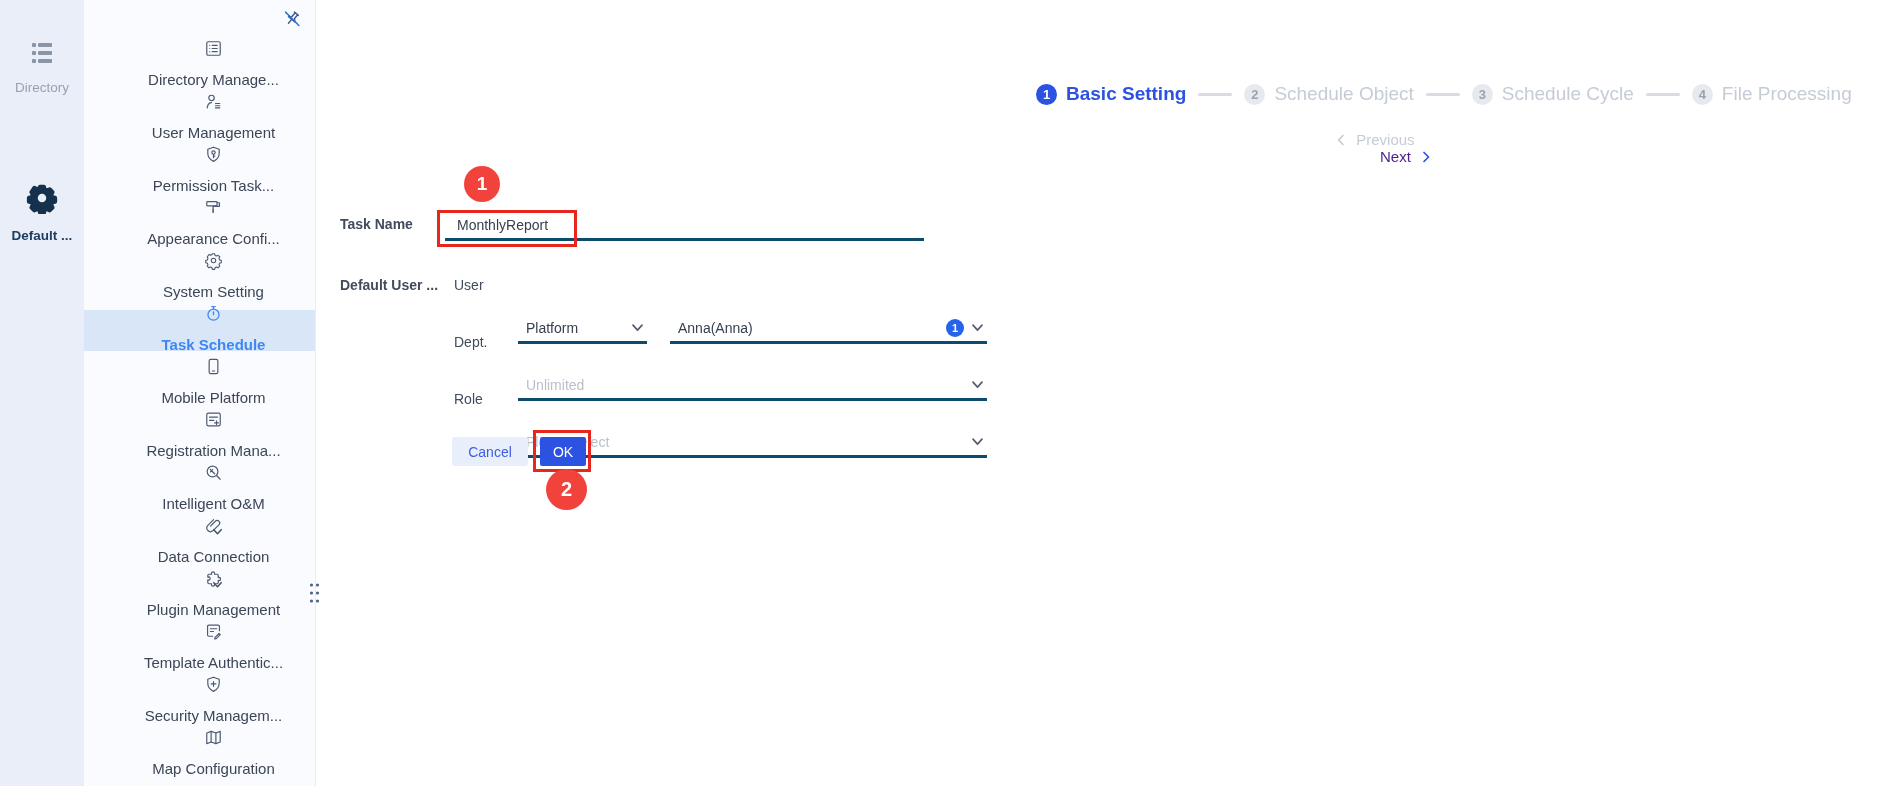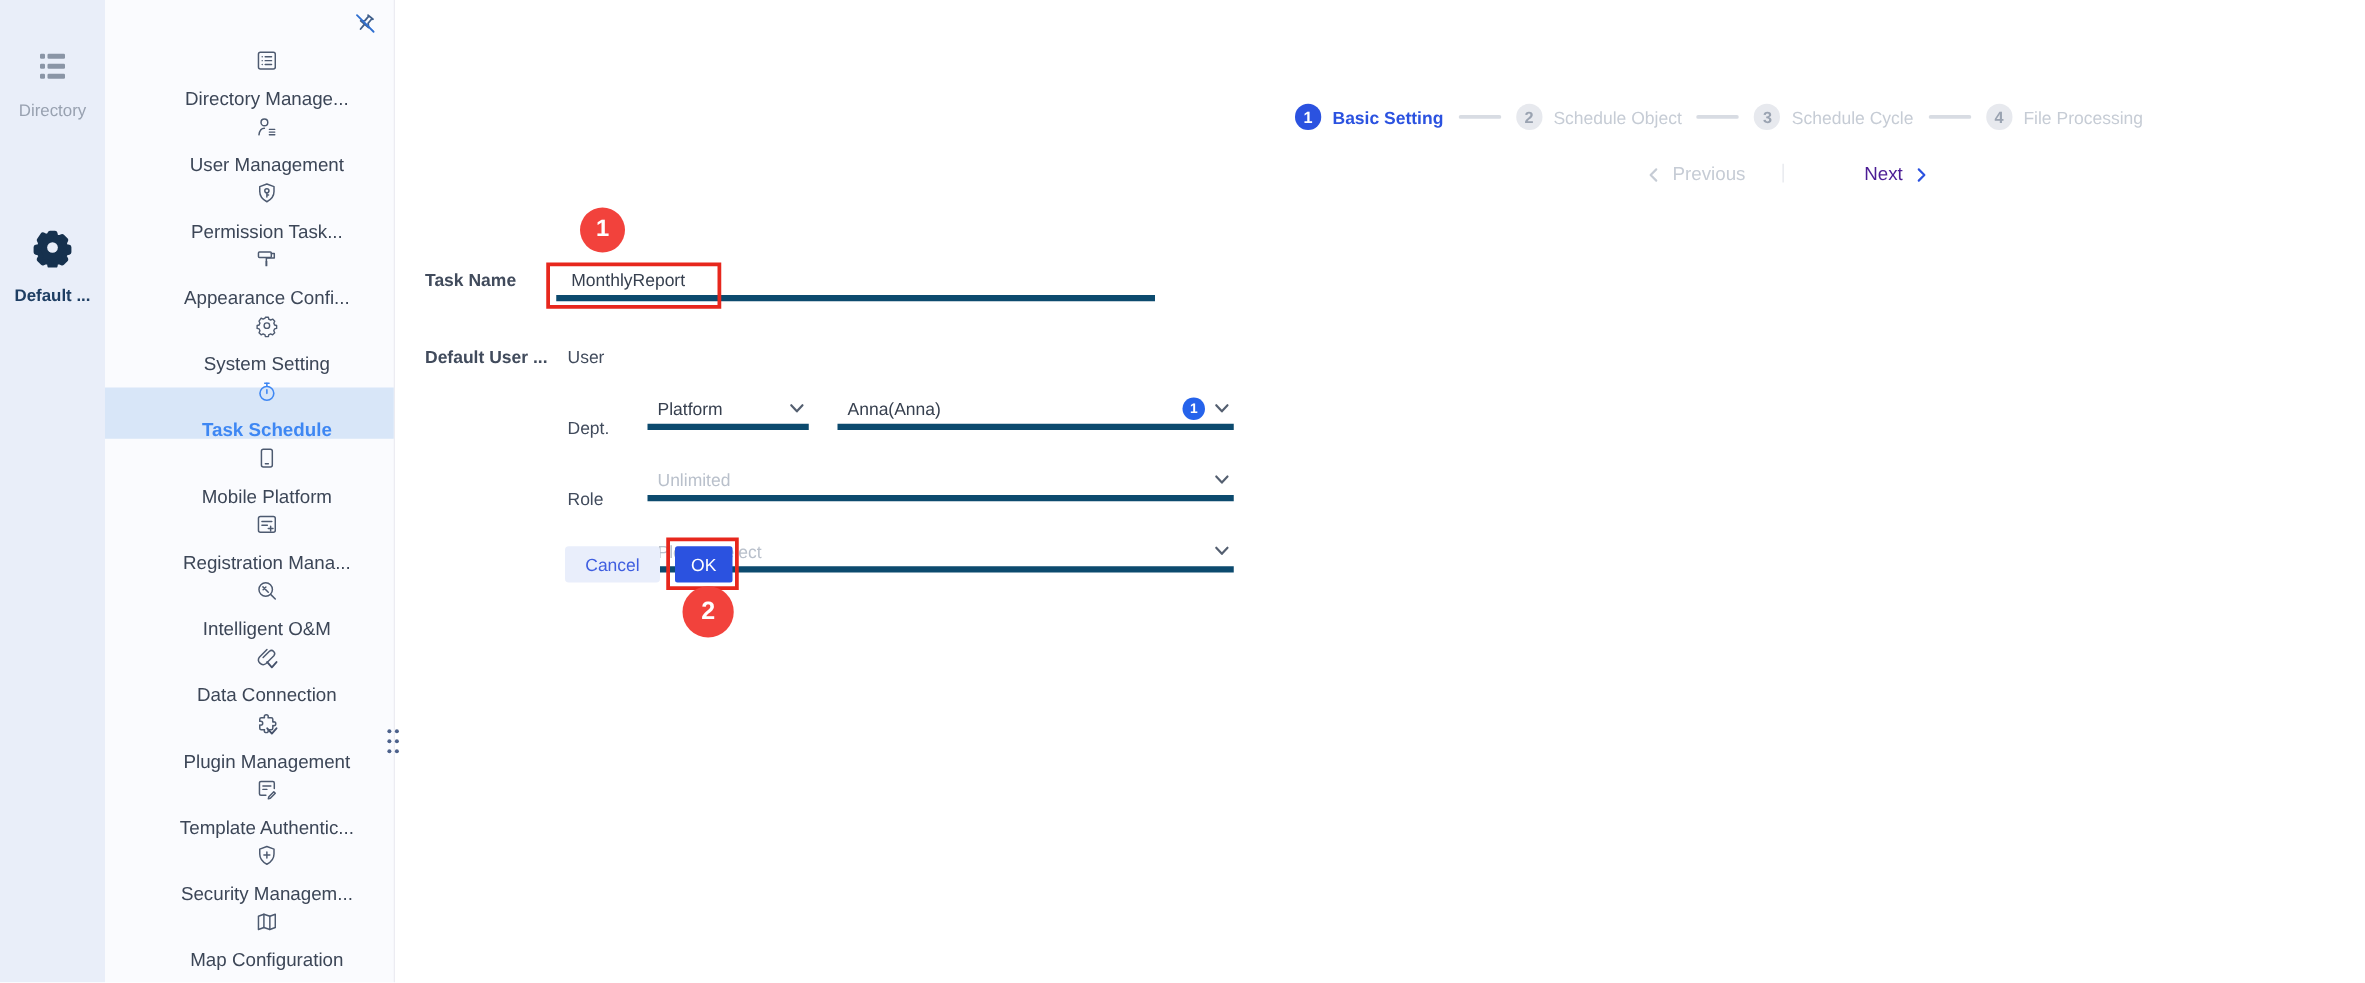--- a/index.html
+++ b/index.html
@@ -29,34 +29,34 @@
   .menu-item.selected .mi-icon{color:#3e87f3;}
   .menu-item.selected::before{content:"";position:absolute;left:0;right:0;top:6px;bottom:6px;
     background:#d8e6f8;}
   .mi-chevron{position:relative;z-index:1;margin-left:8px;color:#45516b;display:flex;}
   .drag-handle{position:absolute;left:223px;top:580px;z-index:3;cursor:col-resize;}
   
   .stepper{position:absolute;top:83px;left:1036px;display:flex;align-items:center;}
   .step{display:flex;align-items:center;}
   .step-circle{width:21px;height:21px;border-radius:50%;background:#e7e9ee;color:#9aa3b1;
     font-size:13px;font-weight:700;display:flex;align-items:center;justify-content:center;flex:none;}
-  .step-label{margin-left:9px;font-size:14px;color:#c6ccd5;white-space:nowrap;}
+  .step-label{margin-left:9px;font-size:19px;color:#c6ccd5;white-space:nowrap;}
   .step.active .step-circle{background:#2b52e0;color:#fff;}
   .step.active .step-label{color:#2b52e0;font-weight:600;}
   .step-connector{width:34px;height:3px;border-radius:2px;background:#d8dce3;margin:0 12px;}
   
-  .wizard-nav{position:absolute;top:131px;left:1316px;height:20px;display:flex;align-items:flex-start;}
+  .wizard-nav{position:absolute;top:131px;left:1316px;height:20px;display:flex;align-items:center;flex-direction:column;}
   .nav-prev{display:flex;align-items:center;gap:8px;color:#c6ccd5;font-size:15px;cursor:default;}
   .nav-divider{width:1px;height:15px;background:#e3e6eb;margin-left:30px;}
   .nav-next{display:flex;align-items:center;gap:8px;color:#4c1d95;font-size:15px;font-weight:500;
     margin-left:64px;cursor:pointer;}
   
   .f-label{position:absolute;font-size:14px;color:#414b5c;white-space:nowrap;}
   .f-label.bold{font-weight:700;}
-  .underline-field{position:absolute;border-bottom:5px solid #0c4a6e;box-sizing:border-box;
+  .underline-field{position:absolute;border-bottom:3px solid #0c4a6e;box-sizing:border-box;
     display:flex;align-items:center;background:transparent;}
   .task-input{left:445px;top:212px;width:479px;height:29px;}
   .task-input input{border:none;outline:none;background:transparent;font:14px "Liberation Sans",sans-serif;
     color:#37404f;padding:0 0 0 12px;width:100%;}
   .select-field{cursor:pointer;margin-top:44px;}
   .sel-text{font-size:14px;color:#37404f;padding-left:8px;}
   .sel-placeholder{font-size:14px;color:#b9c0cb;padding-left:8px;}
   .sel-right{position:absolute;right:2px;display:flex;align-items:center;gap:6px;}
   .count-badge{width:18px;height:18px;border-radius:50%;background:#2563eb;color:#fff;
     font-size:11px;font-weight:700;display:flex;align-items:center;justify-content:center;}

